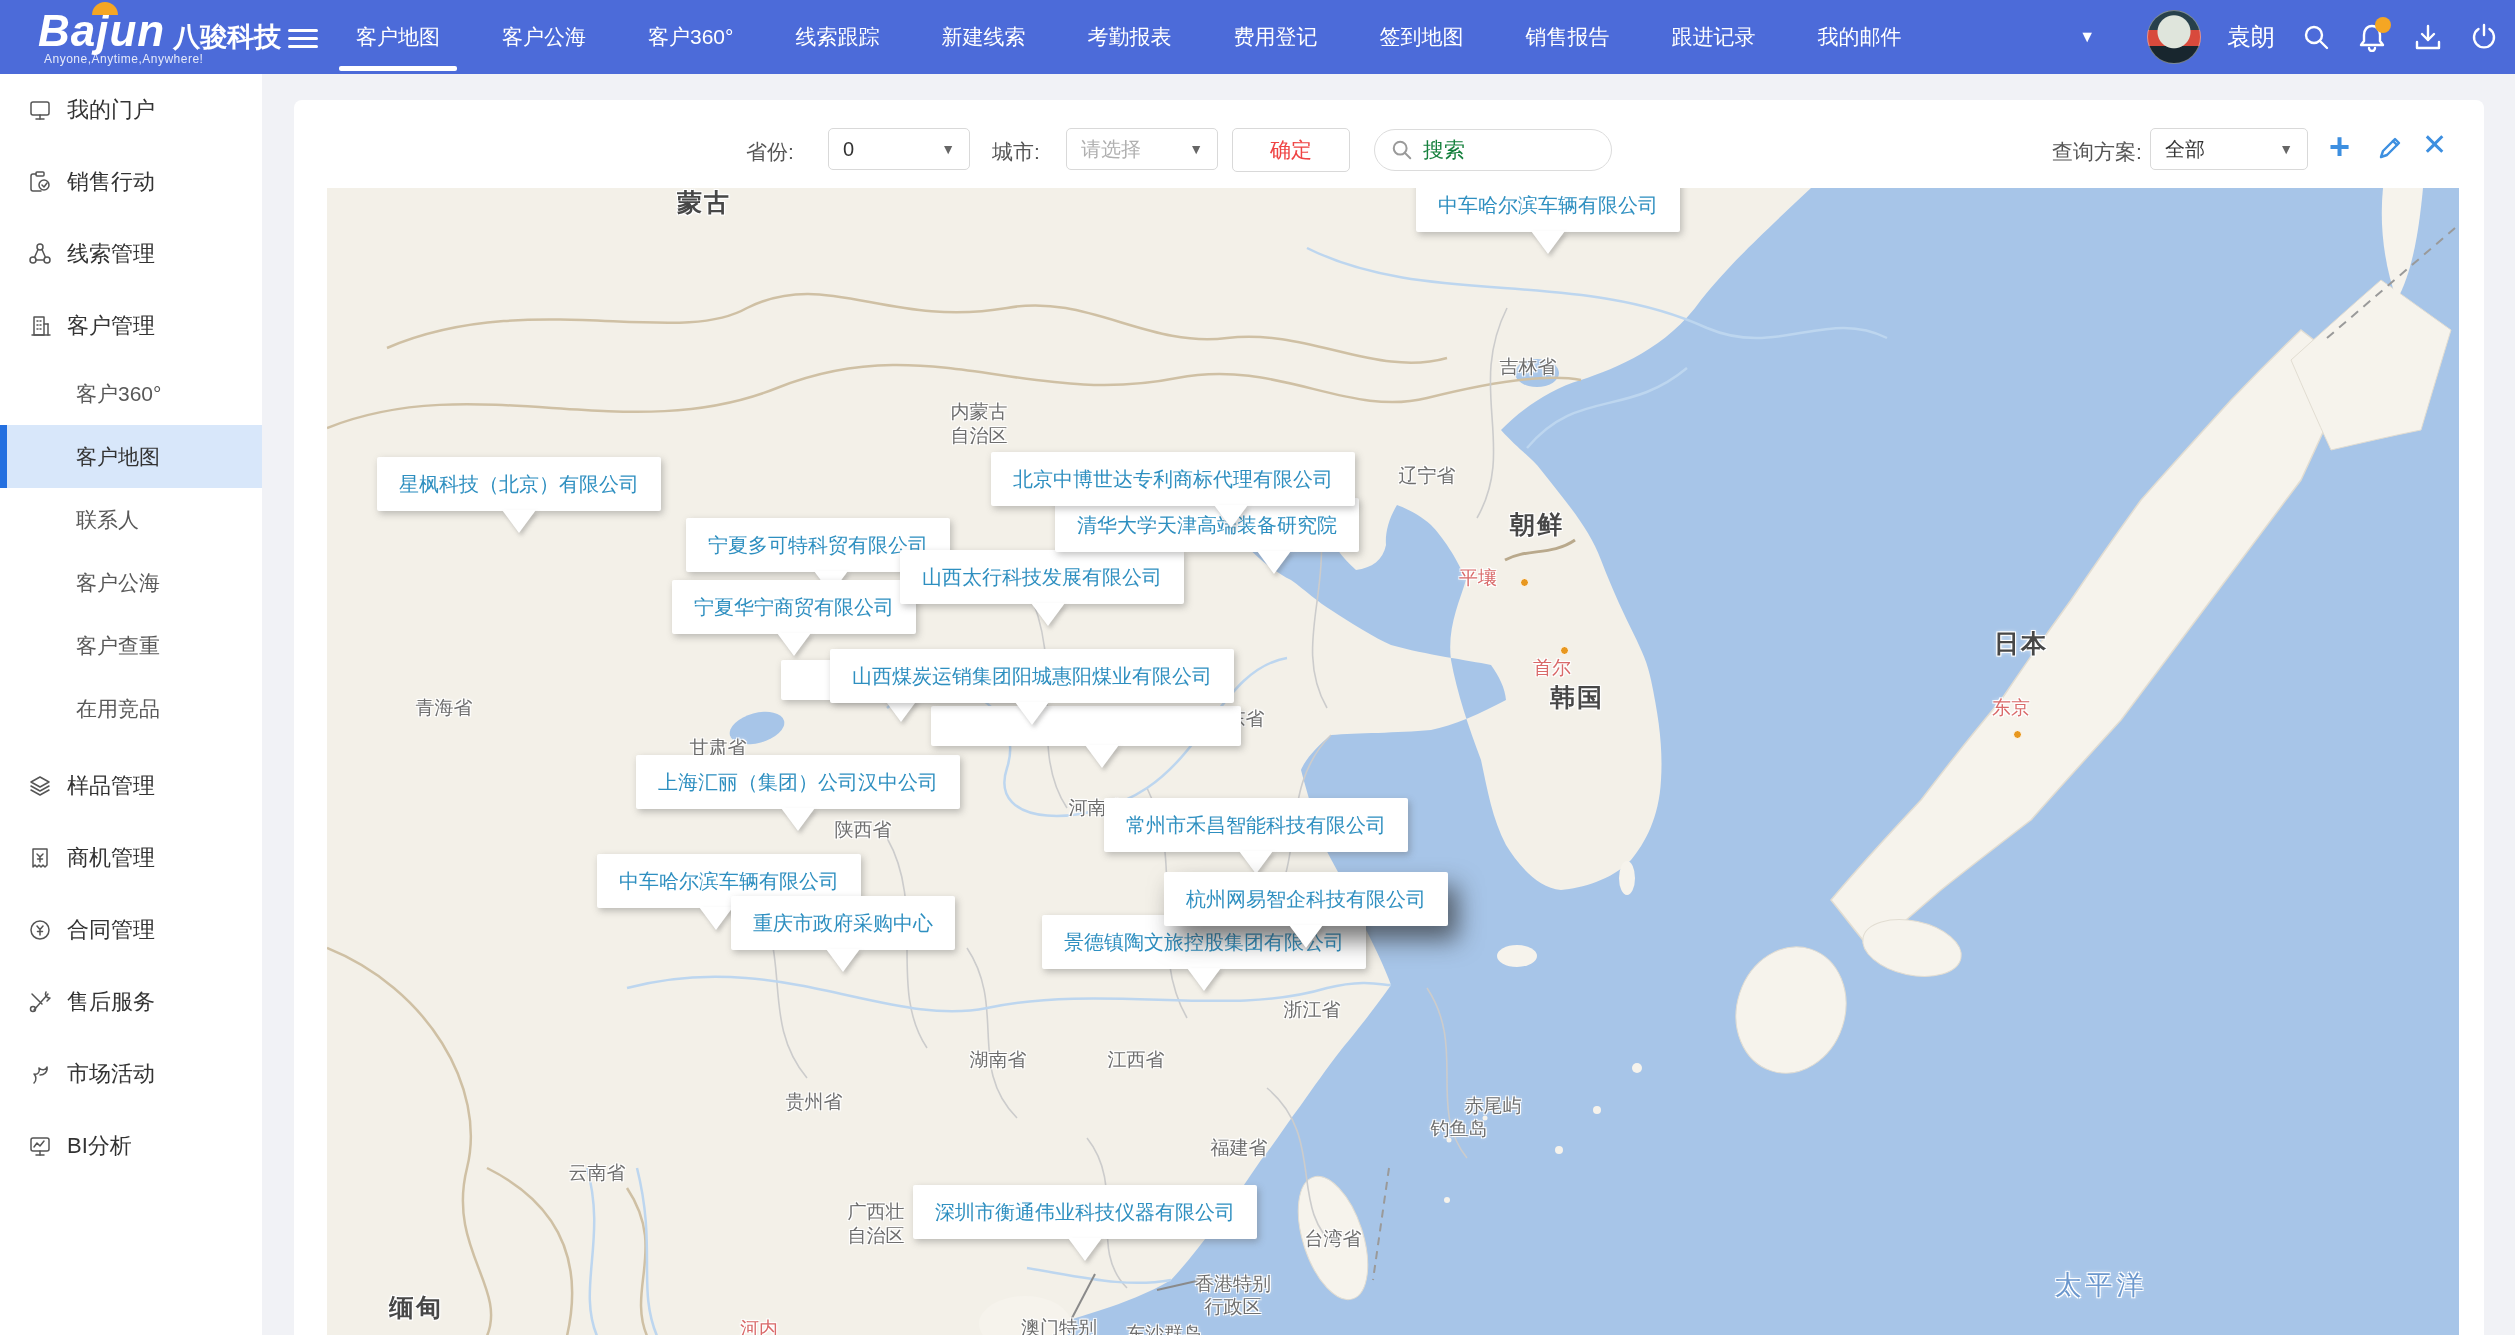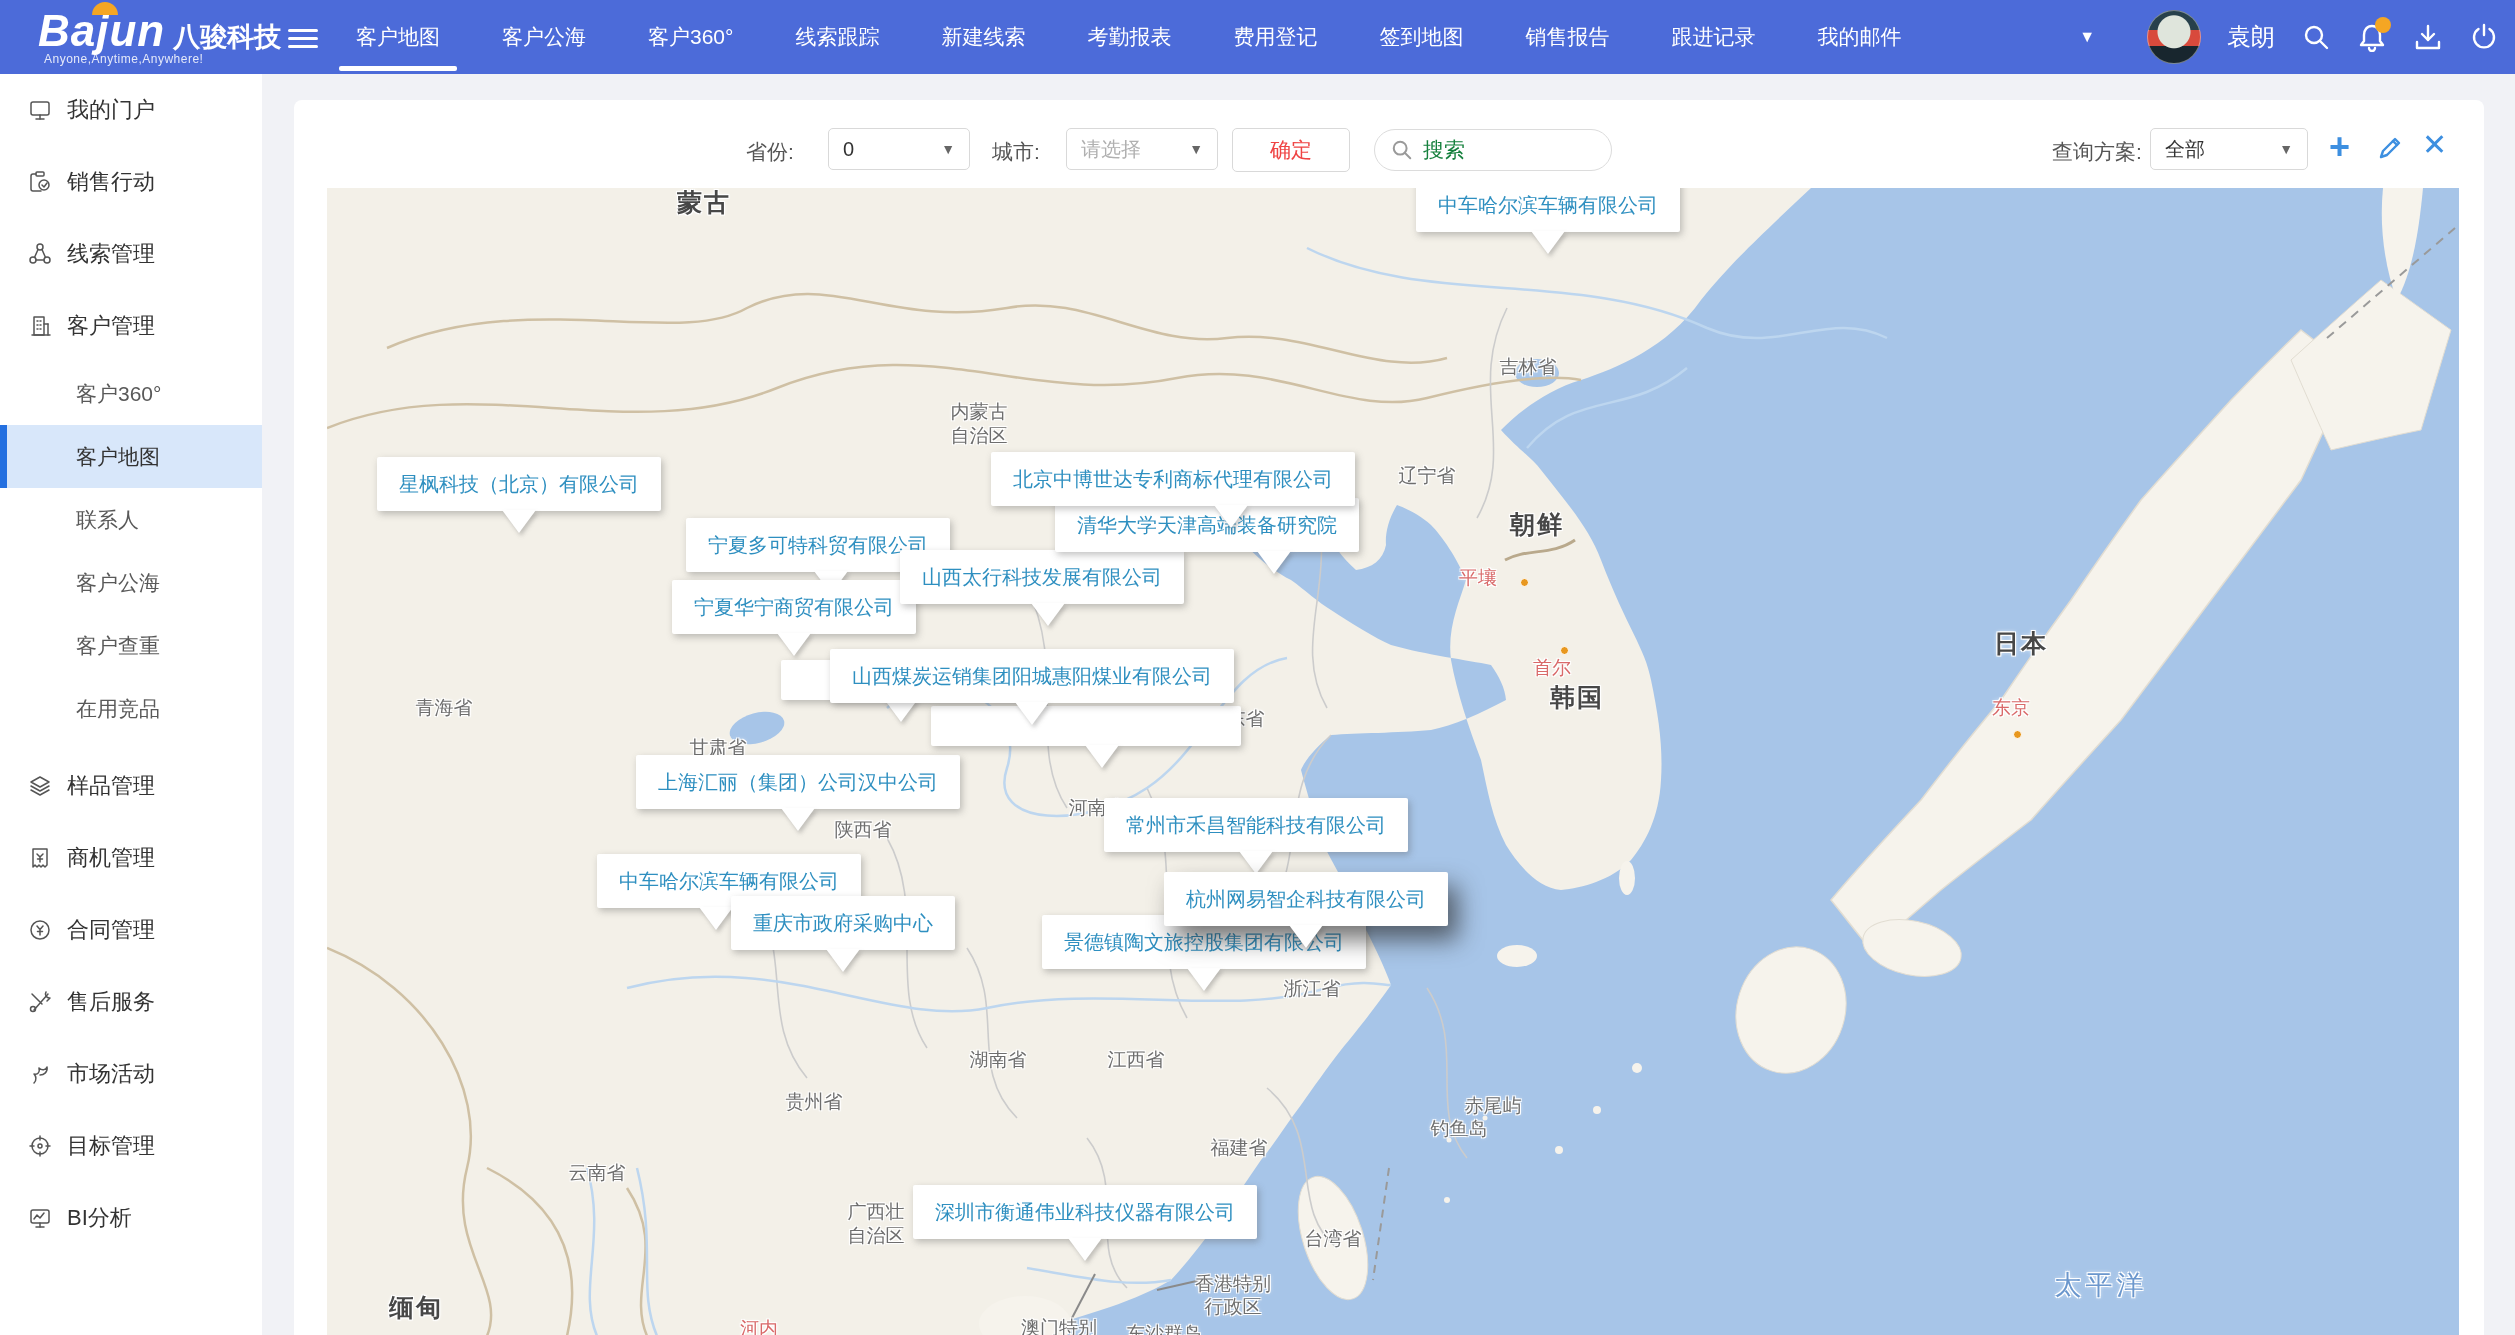--- a/index.html
+++ b/index.html
@@ -232,31 +232,20 @@
           <path d="M18 2 a4 4 0 0 0 4 6 l-3 3"></path>
           <circle cx="5" cy="19" r="2.5"></circle>
         </svg></span>
       <span>售后服务</span>
     </div>
     <div class="side-item lvl1">
       <span class="sicon"><svg viewBox="0 0 24 24">
           <path d="M6 21 C9 18 8 14 6 12 C10 13 12 10 11 6 C14 9 18 8 19 5 C20 10 16 13 12 13"></path>
         </svg></span>
       <span>市场活动</span>
-    </div>
-    <div class="side-item lvl1">
-      <span class="sicon"><svg viewBox="0 0 24 24">
-          <circle cx="12" cy="12" r="8"></circle>
-          <circle cx="12" cy="12" r="2"></circle>
-          <line x1="12" y1="2" x2="12" y2="6"></line>
-          <line x1="12" y1="18" x2="12" y2="22"></line>
-          <line x1="2" y1="12" x2="6" y2="12"></line>
-          <line x1="18" y1="12" x2="22" y2="12"></line>
-        </svg></span>
-      <span>目标管理</span>
     </div>
     <div class="side-item lvl1">
       <span class="sicon"><svg viewBox="0 0 24 24">
           <rect x="3" y="4" width="18" height="13" rx="2"></rect>
           <polyline points="6,13 9,9 12,12 16,7"></polyline>
           <line x1="12" y1="17" x2="12" y2="21"></line>
           <line x1="8" y1="21" x2="16" y2="21"></line>
         </svg></span>
       <span>BI分析</span>
     </div>
@@ -379,21 +368,21 @@
         <span class="mlabel province" style="left: 391px; top: 560px;">甘肃省</span>
         <span class="mlabel province" style="left: 536px; top: 642px;">陕西省</span>
         <span class="mlabel province" style="left: 770px; top: 620px;">河南省</span>
         <span class="mlabel province" style="left: 909px; top: 531px;">山东省</span>
         <span class="mlabel province" style="left: 822px; top: 760px;">湖北省</span>
         <span class="mlabel province" style="left: 671px; top: 872px;">湖南省</span>
         <span class="mlabel province" style="left: 809px; top: 872px;">江西省</span>
         <span class="mlabel province" style="left: 487px; top: 914px;">贵州省</span>
         <span class="mlabel province" style="left: 270px; top: 985px;">云南省</span>
         <span class="mlabel province" style="left: 912px; top: 960px;">福建省</span>
-        <span class="mlabel province" style="left: 985px; top: 801px;">浙江省</span>
+        <span class="mlabel province" style="left: 985px; top: 822px;">浙江省</span>
         <span class="mlabel province" style="left: 1006px; top: 1051px;">台湾省</span>
         <span class="mlabel province" style="left: 549px; top: 1024px;">广西壮</span>
         <span class="mlabel province" style="left: 549px; top: 1048px;">自治区</span>
         <span class="mlabel province" style="left: 906px; top: 1096px;">香港特别</span>
         <span class="mlabel province" style="left: 906px; top: 1119px;">行政区</span>
         <span class="mlabel province" style="left: 732px; top: 1140px;">澳门特别</span>
         <span class="mlabel province" style="left: 837px; top: 1146px;">东沙群岛</span>
         <span class="mlabel province" style="left: 1132px; top: 941px;">钓鱼岛</span>
         <span class="mlabel province" style="left: 1166px; top: 918px;">赤尾屿</span>
         <span class="mlabel ocean" style="left: 1774px; top: 1097px;">太平洋</span>

